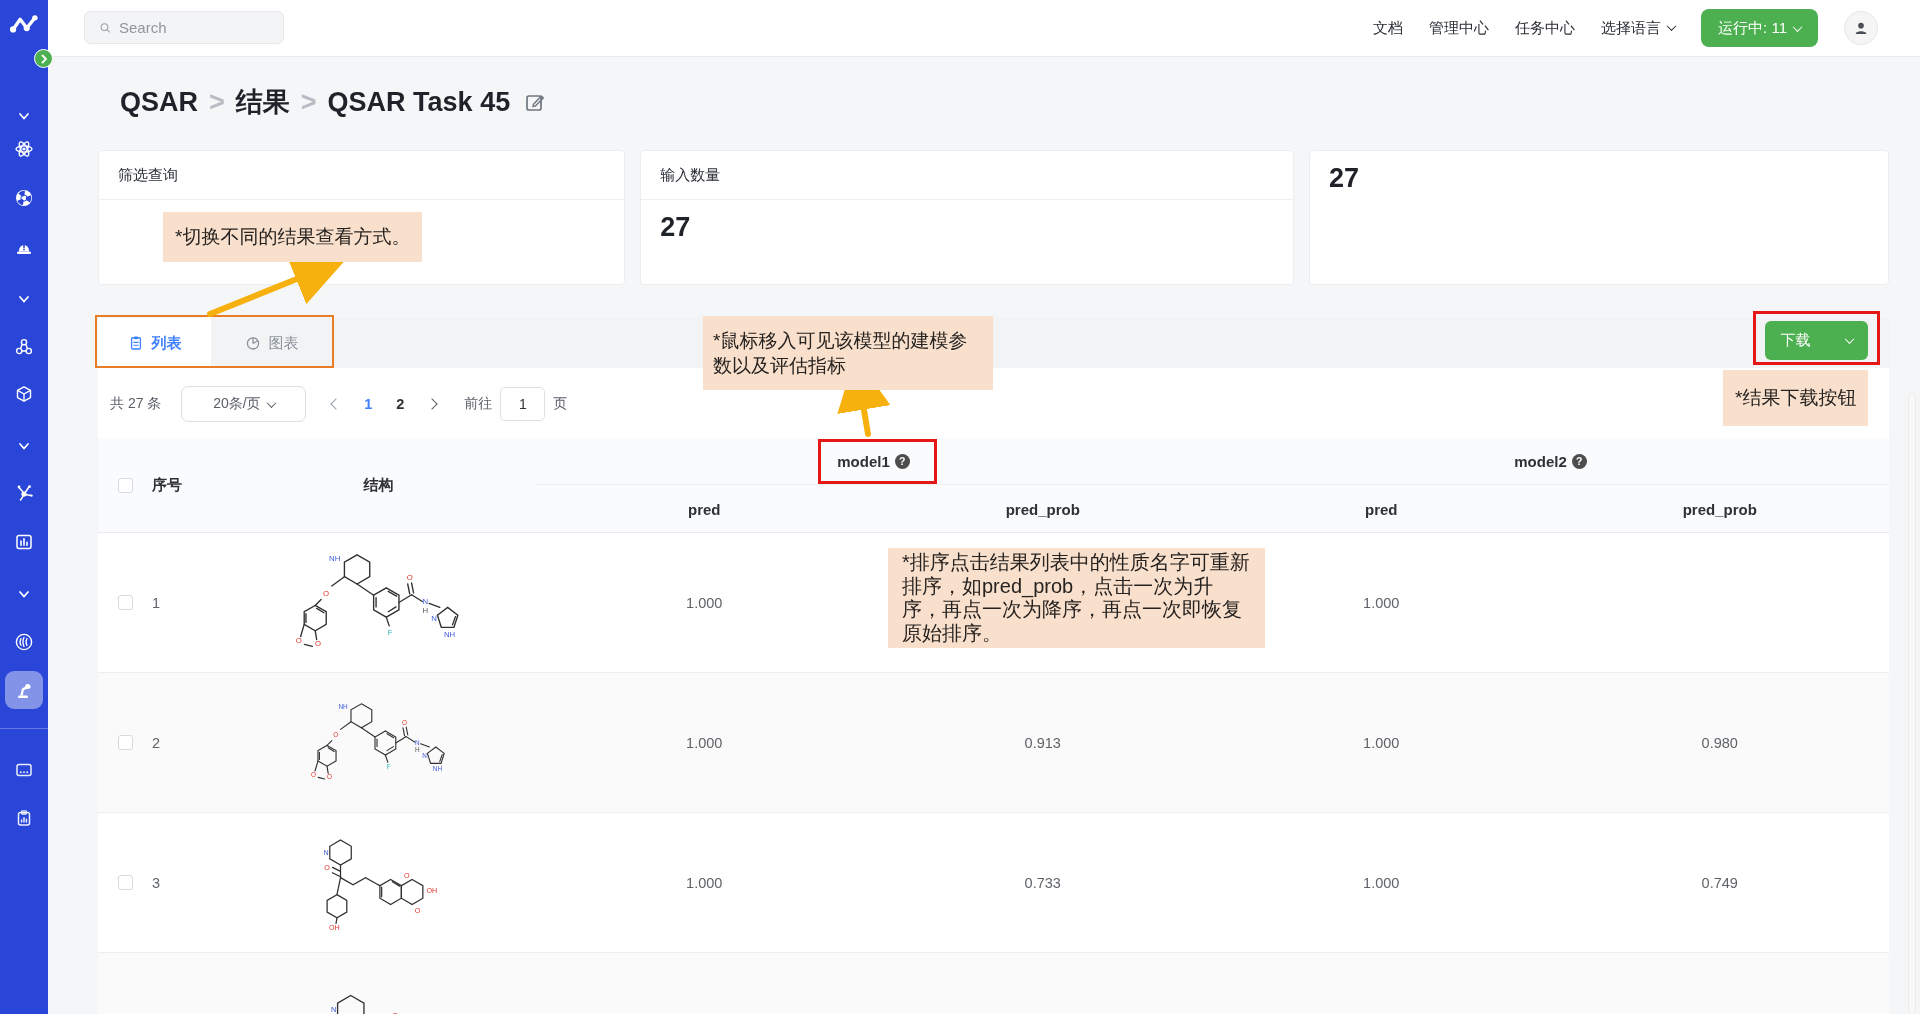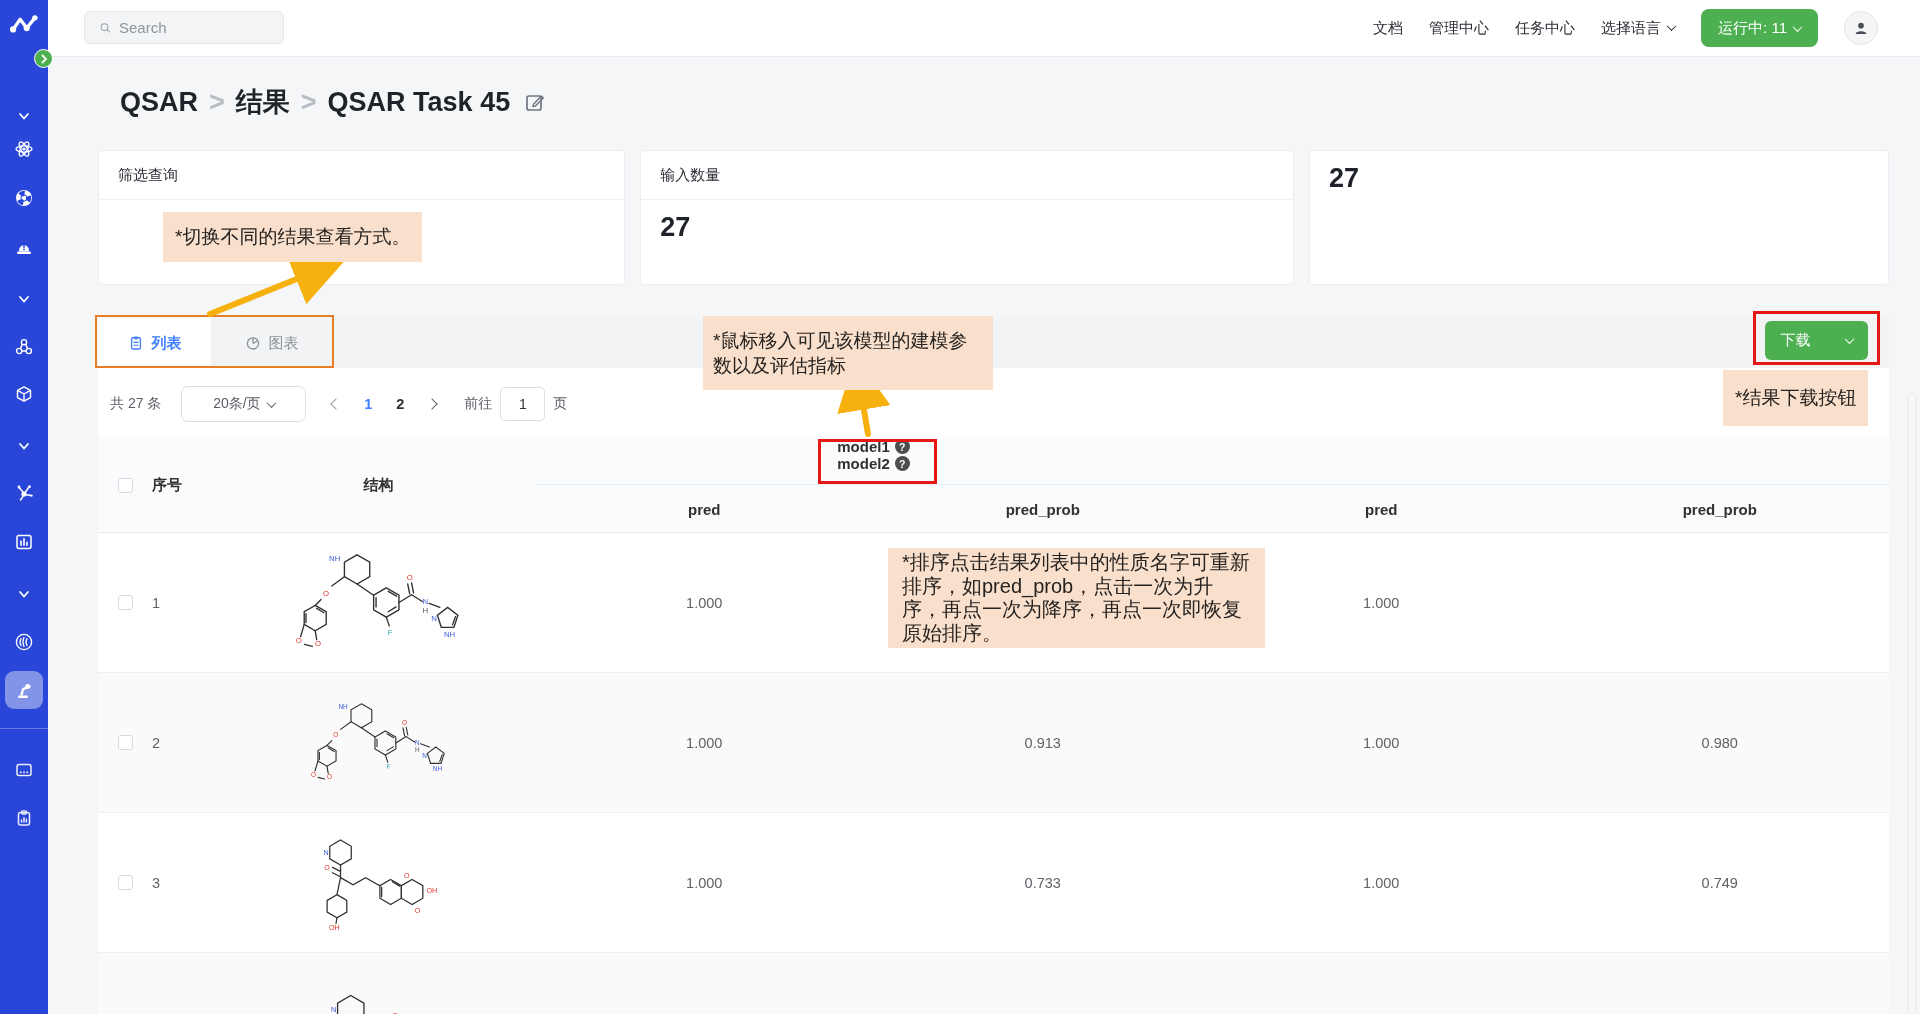--- a/index.html
+++ b/index.html
@@ -56,21 +56,21 @@
   .pgn-it { width:32px; height:32px; display:flex; align-items:center; justify-content:center; cursor:pointer; font-size:14.5px; color:#303133; font-weight:bold; }
   .pgn-cur { color:#4080ff; }
   .arr { display:inline-block; width:8px; height:8px; border-left:1.5px solid #9aa0a8; border-bottom:1.5px solid #9aa0a8; }
   .arr-l { transform:rotate(45deg); } .arr-r { transform:rotate(225deg); border-color:#5f6368; }
   .pgn-goto { margin-left:16px; white-space:nowrap; }
   .pgn-input { margin:0 8px; width:45px; height:34px; border:1px solid #dcdfe6; border-radius:5px; text-align:center; font-size:14px; color:#303133; outline:none; font-family:inherit; }
 
   
   .thead { position:absolute; left:0; top:70px; width:1791px; height:95px; background:#fafbfc; border-bottom:1px solid #e8eaed; font-weight:bold; color:#303133; font-size:15px; }
   .th-left { position:absolute; top:0; height:95px; display:flex; align-items:center; }
-  .group-row { position:absolute; left:437px; top:0; width:1354px; height:47px; border-bottom:1px solid #ebeef5; display:flex;flex-direction:column; }
+  .group-row { position:absolute; left:437px; top:0; width:1354px; height:47px; border-bottom:1px solid #ebeef5; display:flex; }
   .group-cell { width:677px; display:flex; align-items:center; justify-content:center; gap:5px; }
   .sub-row { position:absolute; left:437px; top:47px; width:1354px; height:48px; display:flex; }
   .sub-cell { width:338.5px; display:flex; align-items:center; justify-content:center; }
   .qb { width:15px; height:15px; border-radius:50%; background:#4d4d4d; color:#fff; font-size:10.5px; font-weight:bold; display:inline-flex; align-items:center; justify-content:center; }
   .tbody { position:absolute; left:0; top:165px; width:1791px; }
   .row { display:flex; height:140px; border-bottom:1px solid #ebeef5; font-size:14.5px; color:#5f6368; }
   .row:nth-child(even) { background:#fafafa; }
   .c-check { width:54px; display:flex; align-items:center; padding-left:20px; }
   .c-idx { width:70px; display:flex; align-items:center; }
   .c-struct { width:313px; display:flex; align-items:center; justify-content:center; }

